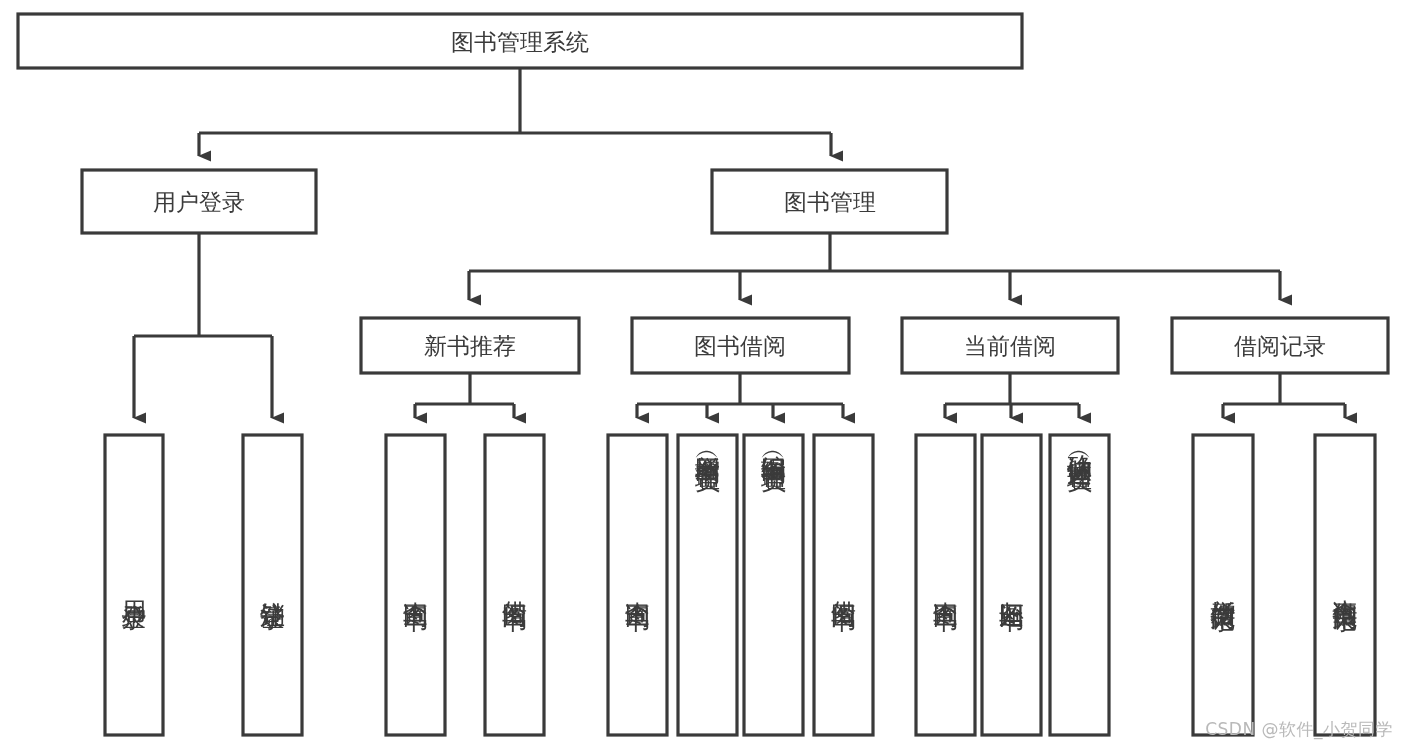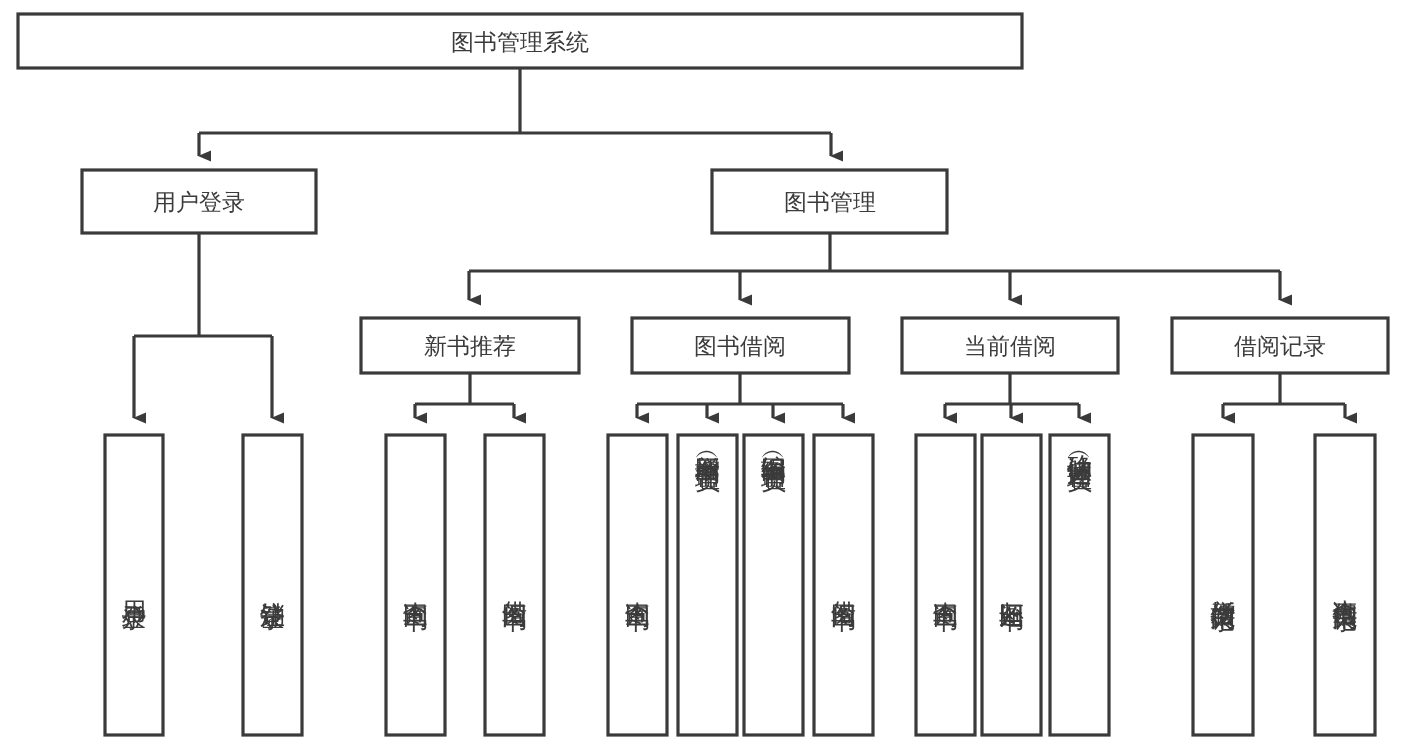--- a/index.html
+++ b/index.html
@@ -229,13 +229,14 @@
   <div class="leaf-label-wrap" style="left:1050px; top:435px; width:59px; height:300px; align-items:flex-start;">
     <span class="leaf-label">确认归还（管理员）</span>
   </div>
   <div class="leaf-label-wrap" style="left:1193px; top:435px; width:60px; height:300px;">
     <span class="leaf-label">新增借阅记录</span>
   </div>
   <div class="leaf-label-wrap" style="left:1315px; top:435px; width:60px; height:300px;">
     <span class="leaf-label">查询借阅记录</span>
   </div>
 
+  <div class="watermark">CSDN @软件_小贺同学</div>
 </div>
 
 </body></html>

